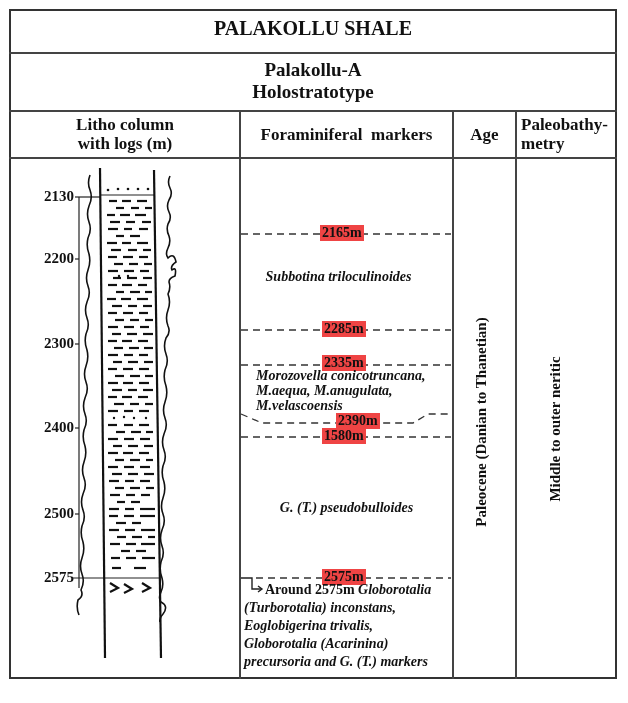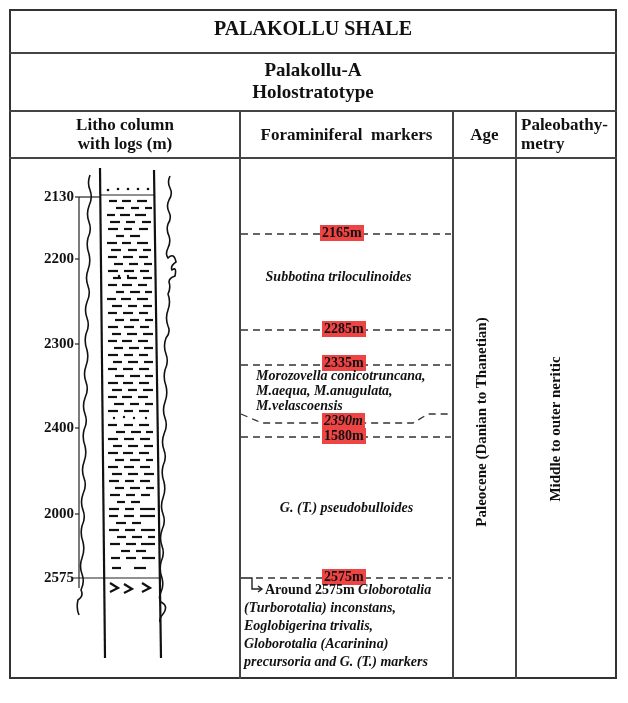--- a/index.html
+++ b/index.html
@@ -42,21 +42,21 @@
 <div class="hdr" style="left:454px; top:125px; width:61px;">Age</div>
 <div class="hdr" style="left:521px; top:115px; width:96px; text-align:left;">
   <div>Paleobathy-</div>
   <div>metry</div>
 </div>
 
 <div class="depth" style="top:188px;">2130</div>
 <div class="depth" style="top:250px;">2200</div>
 <div class="depth" style="top:335px;">2300</div>
 <div class="depth" style="top:419px;">2400</div>
-<div class="depth" style="top:505px;">2000</div>
+<div class="depth" style="top:505px;">2500</div>
 <div class="depth" style="top:569px;">2575</div>
 
 <svg width="628" height="703">
 
   <line x1="79" y1="197" x2="79" y2="588" stroke="#222" stroke-width="1.2"></line>
   <g stroke="#222" stroke-width="1.2">
     <line x1="75" y1="197" x2="101" y2="197"></line>
     <line x1="75" y1="259" x2="79" y2="259"></line>
     <line x1="75" y1="344" x2="79" y2="344"></line>
     <line x1="75" y1="428" x2="79" y2="428"></line>
@@ -260,21 +260,21 @@
 
   <g stroke="#222" stroke-width="1.4" fill="none">
     <polyline points="241,578 252,578 252,589 262,589"></polyline>
     <polyline points="258,586 262,589 258,592"></polyline>
   </g>
 </svg>
 
 <div class="mk" style="left:320px; top:225px;">2165m</div>
 <div class="mk" style="left:322px; top:321px;">2285m</div>
 <div class="mk" style="left:322px; top:355px;">2335m</div>
-<div class="mk" style="left:322px; top:413px;font-style:italic;">2390m</div>
+<div class="mk" style="left:336px; top:413px;">2390m</div>
 <div class="mk" style="left:322px; top:428px;">1580m</div>
 <div class="mk" style="left:322px; top:569px;">2575m</div>
 
 <div class="abs it" style="left:233px; top:269px; width:211px; text-align:center; font-size:14px;">Subbotina triloculinoides</div>
 <div class="abs it" style="left:256px; top:368px; width:196px; font-size:14px; line-height:15px;">
   <div>Morozovella conicotruncana,</div>
   <div>M.aequa, M.anugulata,</div>
   <div>M.velascoensis</div>
 </div>
 <div class="abs it" style="left:241px; top:500px; width:211px; text-align:center; font-size:14px;">G. (T.) pseudobulloides</div>

